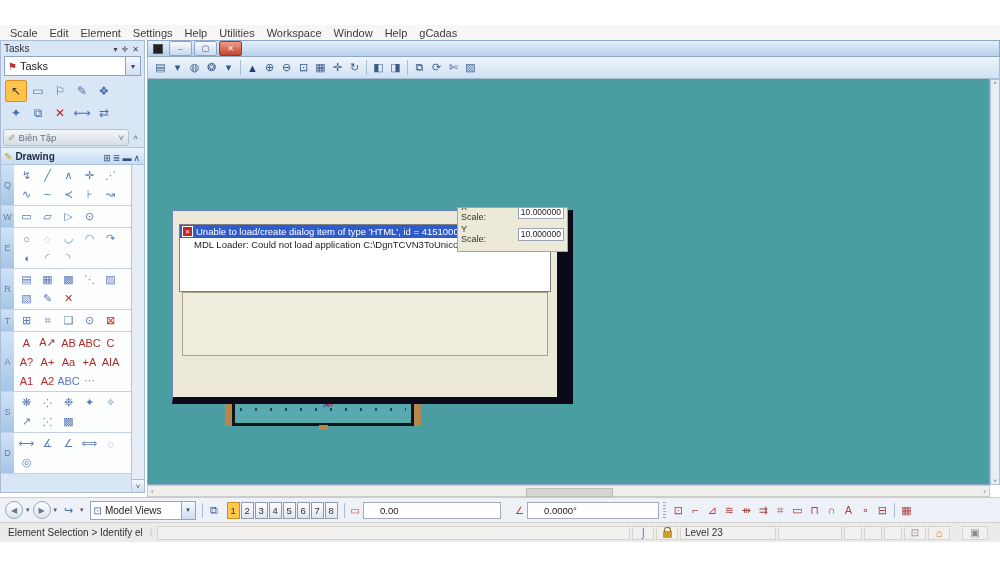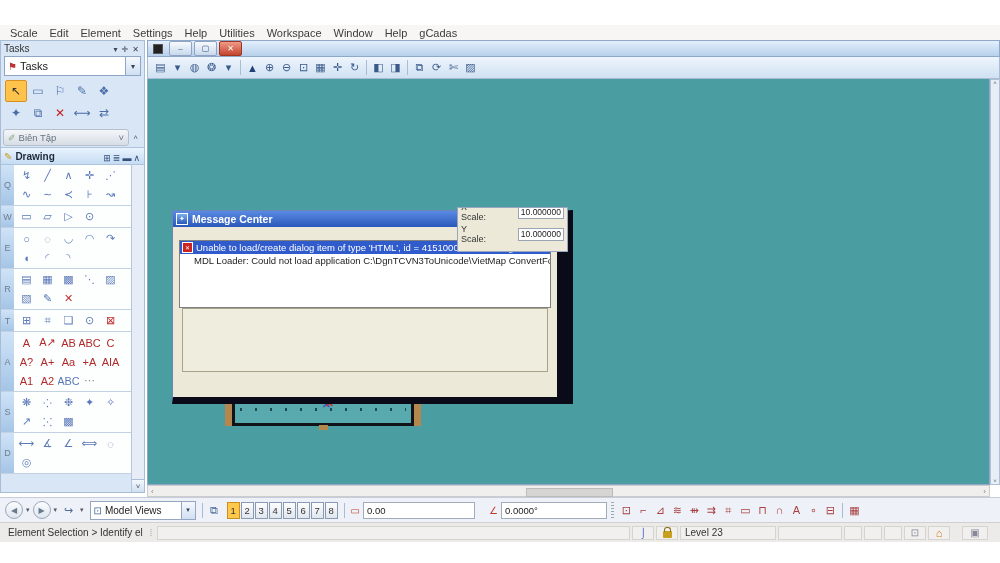--- a/index.html
+++ b/index.html
@@ -133,21 +133,21 @@
   .mv-arrow{width:13px;height:100%;background:linear-gradient(#f5f9fd,#cfdff2);
             border-left:1px solid #96a6c0;display:flex;align-items:center;justify-content:center;
             font-size:7px;color:#345;}
   .vnums{display:flex;margin:0 3px;}
   .vnum{width:11px;height:15px;margin-left:1px;border:1px solid #8a9ab0;font-size:9.5px;color:#333;
         background:linear-gradient(#fdfdfd,#e0e6ee);display:flex;align-items:center;justify-content:center;}
   .vnum.active{background:#ffc84a;border-color:#c89020;}
   .f-ico{font-size:10px;margin:0 3px;}
   .red{color:#c03a28;}
   .coord-field{height:15px;background:#fff;border:1px solid #a2acba;font-size:9.5px;color:#222;
-               padding:0 3px;font-family:"Liberation Sans",sans-serif;}
+               padding:0 16px;font-family:"Liberation Sans",sans-serif;}
   .dotsep{width:3px;height:16px;margin:0 4px;
           background:repeating-linear-gradient(#9aa 0 1px,transparent 1px 3px);}
   .rtool{width:17px;height:17px;display:flex;align-items:center;justify-content:center;
          font-size:11px;color:#a84040;}
 
   
   .status-bar{position:absolute;left:0;top:522px;width:1000px;height:20px;background:#ecebe9;
               border-top:1px solid #d0d0cf;box-sizing:border-box;display:flex;align-items:center;
               font-size:10px;color:#333;padding:0 4px;}
   .sb-msg{padding:0 4px;white-space:nowrap;}
@@ -376,24 +376,20 @@
       <span>˅</span>
     </div>
     <div class="h-scrollbar">
       <span>‹</span>
       <div class="hthumb"></div>
       <span>›</span>
     </div>
   </div>
 
   <div class="message-center">
-    <div class="mc-titlebar">
-      <span class="mc-icon">✦</span>
-      <span class="mc-title">Message Center</span>
-    </div>
     <div class="mc-list">
       <div class="mc-row-err">
         <span class="err-ico">✕</span>
         <span>Unable to load/create dialog item of type 'HTML', id = 41510001 from dialog "Text</span>
       </div>
       <div class="mc-row-txt">MDL Loader: Could not load application C:\DgnTCVN3ToUnicode\VietMap ConvertFonts.dll</div>
     </div>
     <div class="mc-details-box"></div>
   </div>
 

